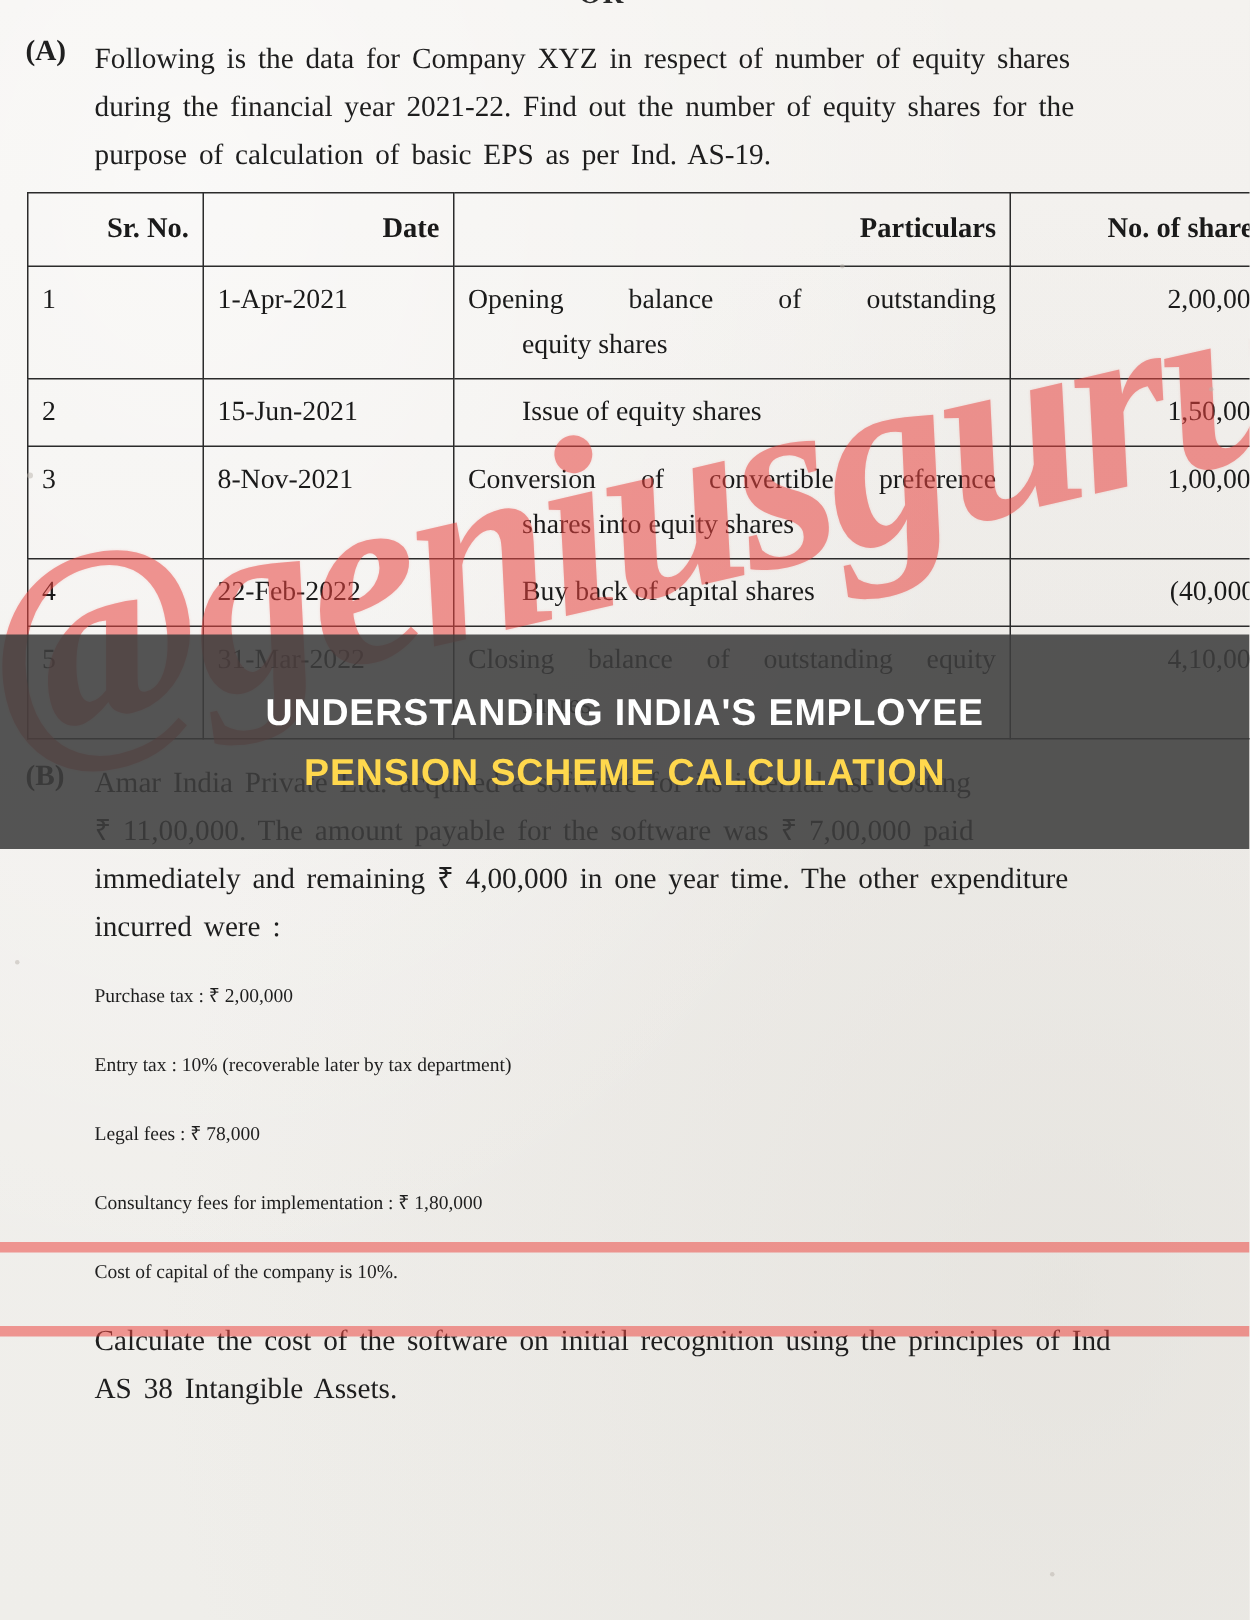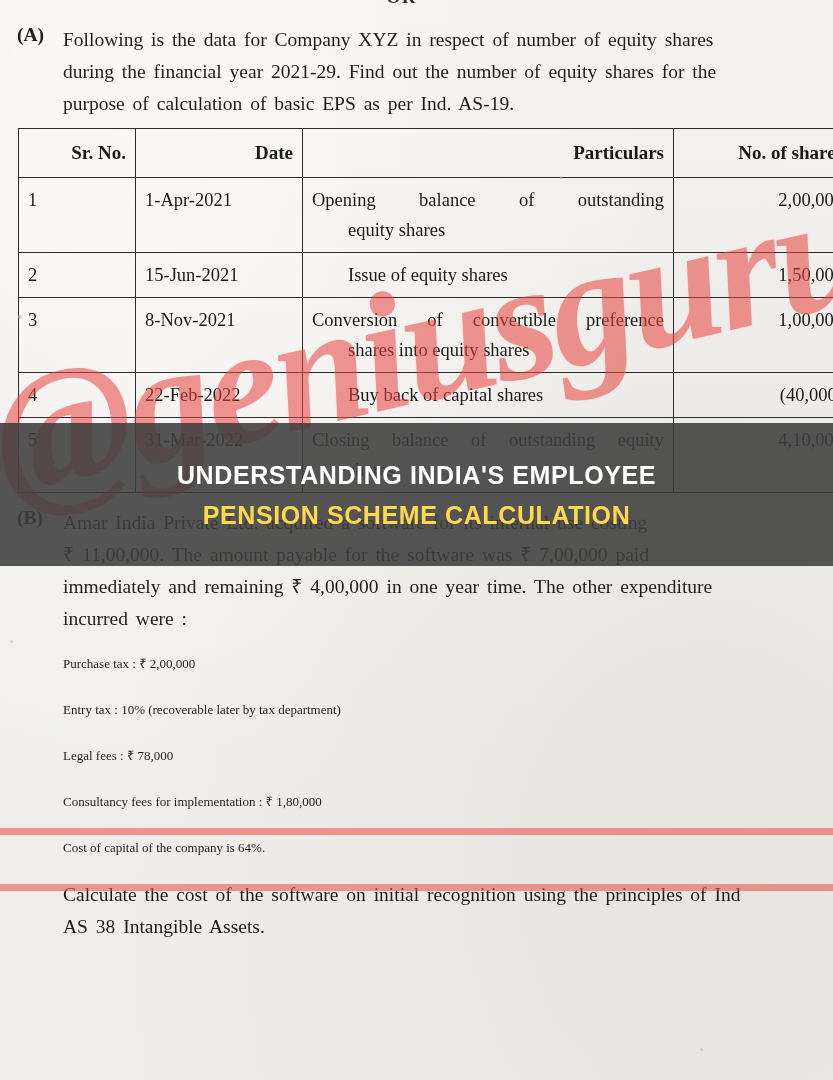--- a/index.html
+++ b/index.html
@@ -212,21 +212,21 @@
 
     <div class="top-clip">
       <span>OR</span>
     </div>
 
     <div class="qblock">
       <div class="qlabel">(A)</div>
       <div class="qbody">
         <div class="para spaced">
           <span class="line-just">Following is the data for Company XYZ in respect of number of equity shares</span>
-          <span class="line-just">during the financial year 2021-29. Find out the number of equity shares for the</span>
+          <span class="line-just">during the financial year 2021-22. Find out the number of equity shares for the</span>
           <span>purpose of calculation of basic EPS as per Ind. AS-19.</span>
         </div>
       </div>
     </div>
 
     <table class="shares">
       <thead>
         <tr>
           <th class="c-sr">Sr. No.</th>
           <th class="c-date">Date</th>
@@ -288,21 +288,21 @@
           <span class="line-just">Amar India Private Ltd. acquired a software for its internal use costing</span>
           <span class="line-just">₹ 11,00,000. The amount payable for the software was ₹ 7,00,000 paid</span>
           <span class="line-just">immediately and remaining ₹ 4,00,000 in one year time. The other expenditure</span>
           <span>incurred were :</span>
         </div>
 
         <div class="bline">Purchase tax : ₹ 2,00,000</div>
         <div class="bline">Entry tax : 10% (recoverable later by tax department)</div>
         <div class="bline">Legal fees : ₹ 78,000</div>
         <div class="bline">Consultancy fees for implementation : ₹ 1,80,000</div>
-        <div class="bline">Cost of capital of the company is 64%.</div>
+        <div class="bline">Cost of capital of the company is 10%.</div>
 
         <div class="para spaced" style="margin-top:14px;">
           <span class="line-just">Calculate the cost of the software on initial recognition using the principles of Ind</span>
           <span>AS 38 Intangible Assets.</span>
         </div>
       </div>
     </div>
 
   </div>
 

